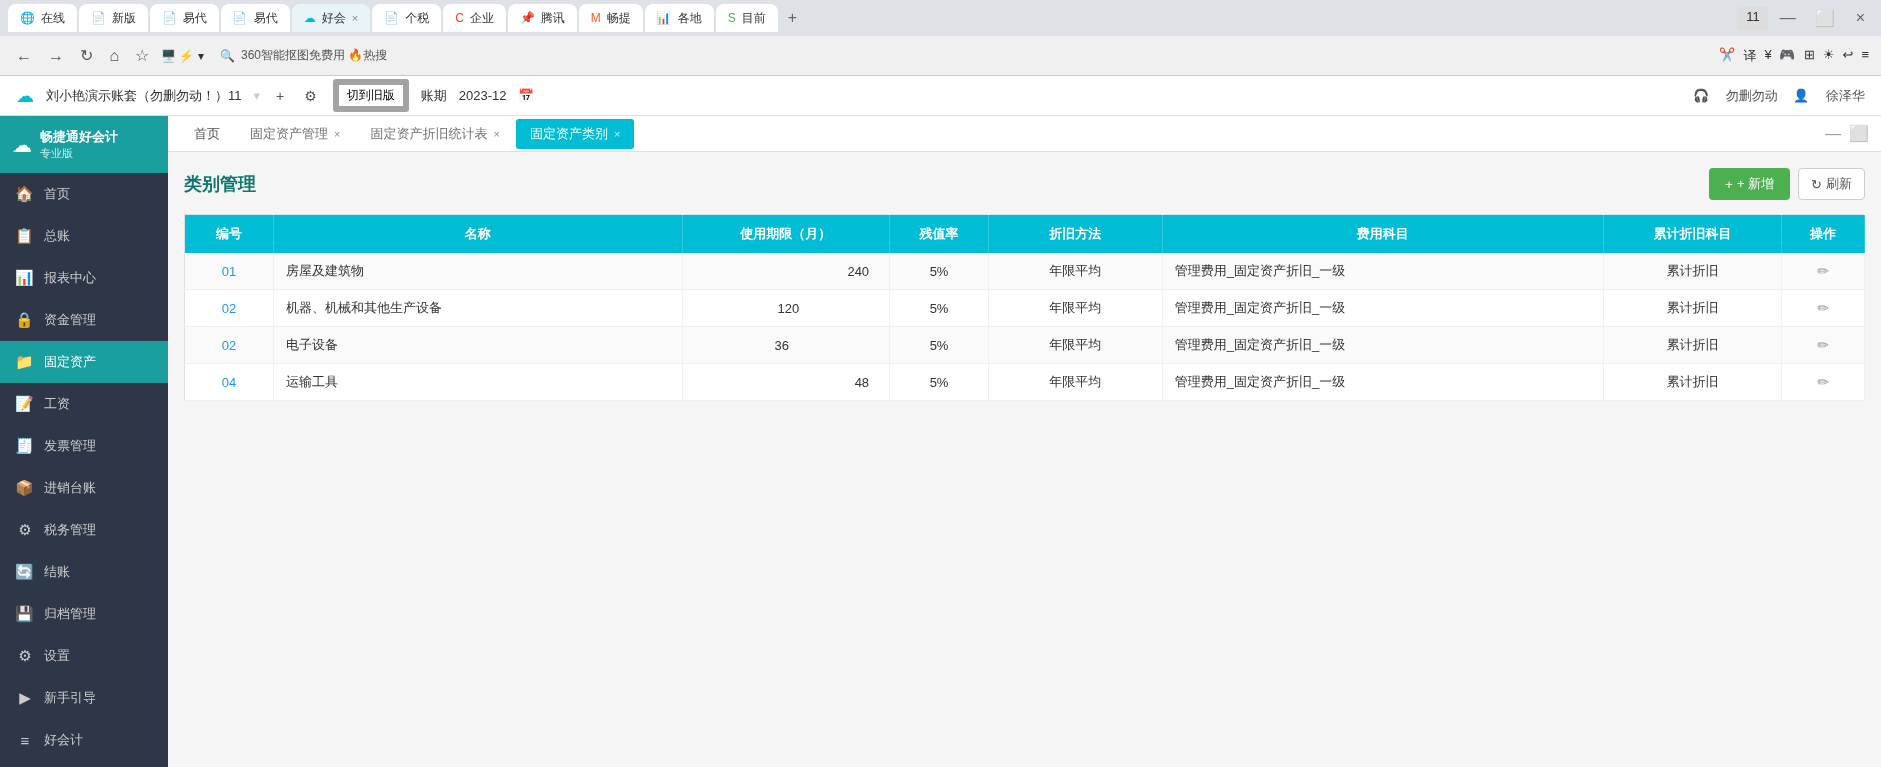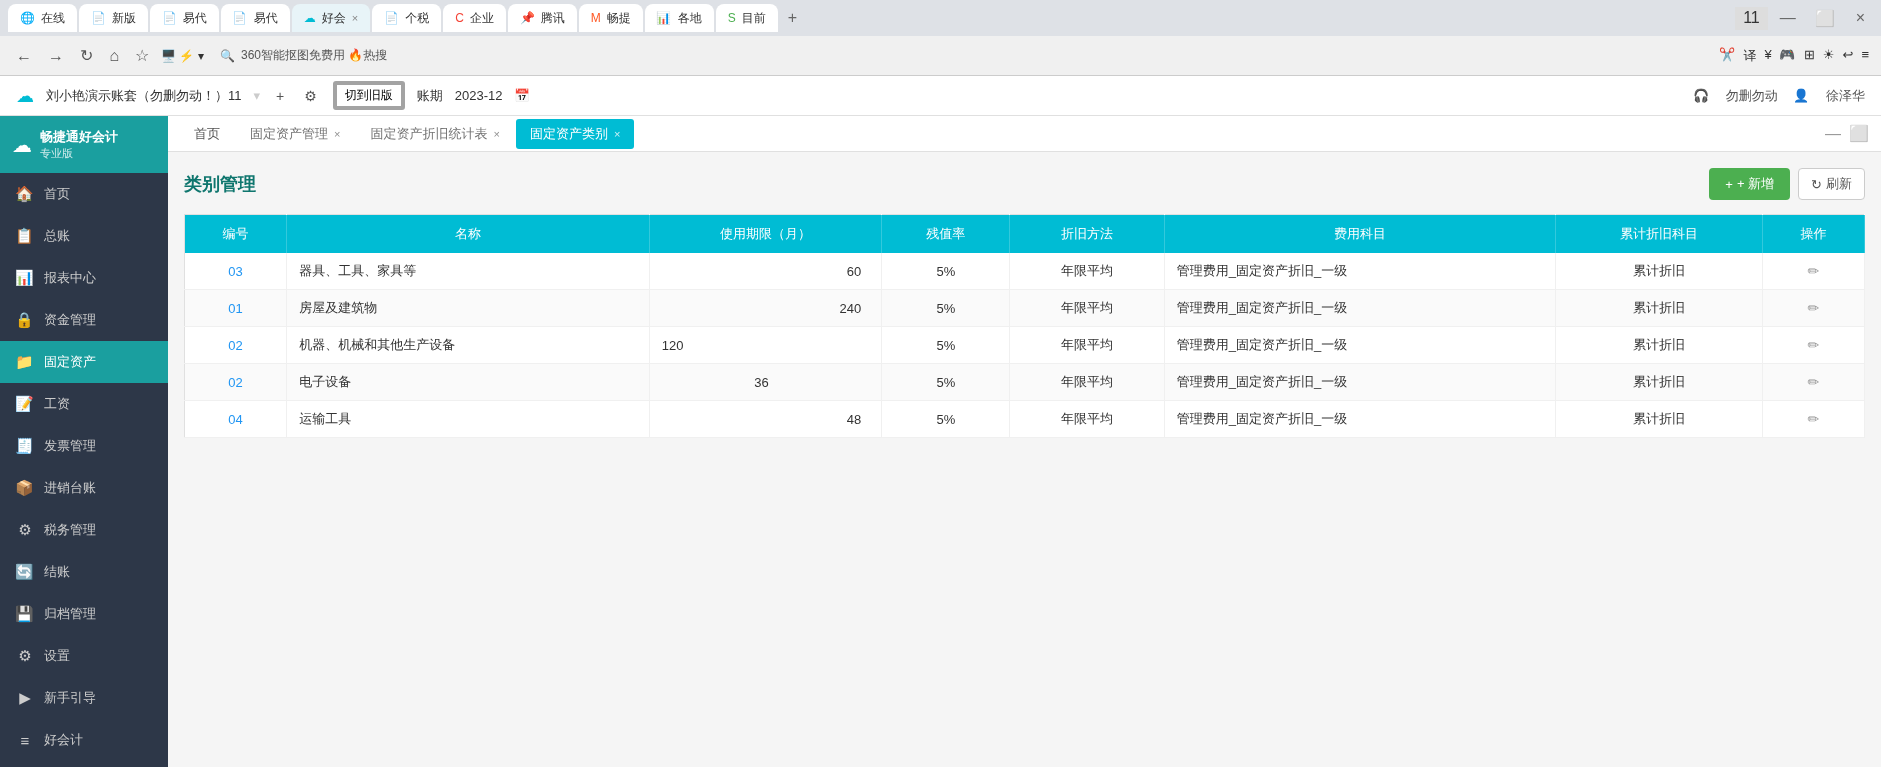--- a/index.html
+++ b/index.html
@@ -14,21 +14,21 @@
     .tab-group { display: flex; align-items: flex-end; gap: 2px; }
 
     
     .address-bar { background: #f0f0f0; height: 40px; display: flex; align-items: center; padding: 0 12px; gap: 8px; border-bottom: 1px solid #ccc; }
     .nav-btn { background: none; border: none; color: #555; cursor: pointer; font-size: 16px; padding: 4px; }
     .address-input { flex: 1; background: #fff; border: 1px solid #ccc; border-radius: 20px; padding: 4px 14px; font-size: 12px; color: #333; max-width: 500px; }
     .search-area { display: flex; align-items: center; gap: 6px; margin-left: 8px; font-size: 12px; color: #555; }
 
     
     .app-header { background: #fff; height: 40px; display: flex; align-items: center; padding: 0 16px; border-bottom: 1px solid #e0e0e0; gap: 12px; }
-    .switch-btn { border: 4px solid #a3a3a3; border-radius: 3px; padding: 2px 8px; font-size: 12px; cursor: pointer; background: #fff; }
+    .switch-btn { border: 6px solid #a3a3a3; border-radius: 3px; padding: 2px 8px; font-size: 12px; cursor: pointer; background: #fff; }
     .header-right { margin-left: auto; display: flex; align-items: center; gap: 16px; font-size: 13px; color: #555; }
 
     
     .app-body { display: flex; height: calc(767px - 36px - 40px - 40px); }
 
     
     .sidebar { width: 168px; background: #2d3748; display: flex; flex-direction: column; overflow-y: auto; }
     .sidebar-logo { background: #1a9f9f; padding: 12px; display: flex; align-items: center; gap: 8px; }
     .sidebar-item { display: flex; align-items: center; gap: 10px; padding: 12px 16px; color: #ccc; cursor: pointer; font-size: 13px; transition: background 0.2s; }
     .sidebar-item.active { background: #1a9f9f; color: #fff; }
@@ -50,21 +50,21 @@
     
     .page-title-row { display: flex; align-items: center; justify-content: space-between; margin-bottom: 14px; }
     .page-title { font-size: 18px; font-weight: bold; color: #0f766e; }
     .action-btns { display: flex; gap: 8px; }
     .btn-add { background: #4caf50; color: #fff; border: none; border-radius: 4px; padding: 6px 16px; font-size: 13px; cursor: pointer; display: flex; align-items: center; gap: 4px; }
     .btn-refresh { background: #fff; color: #555; border: 1px solid #ccc; border-radius: 4px; padding: 6px 12px; font-size: 13px; cursor: pointer; display: flex; align-items: center; gap: 4px; }
 
     
     .data-table { width: 100%; border-collapse: collapse; background: #fff; border: 1px solid #e0e0e0; }
     .data-table thead tr { background: #00bcd4; color: #fff; }
-    .data-table thead th { padding: 10px 12px; text-align: center; font-size: 13px; font-weight: normal; border-right: 1px solid rgba(255,255,255,0.2); }
+    .data-table thead th { padding: 10px 0; text-align: center; font-size: 13px; font-weight: bold; border-right: 1px solid rgba(255,255,255,0.2); }
     .data-table tbody tr { border-bottom: 1px solid #f0f0f0; }
     .data-table tbody td { padding: 9px 12px; text-align: center; font-size: 13px; border-right: 1px solid #f0f0f0; }
     .data-table tbody td.name-col { text-align: left; }
     .data-table tbody td.code-col { color: #2196f3; cursor: pointer; }
     .edit-icon { color: #999; cursor: pointer; font-size: 14px; }
 
     
     .window-controls { margin-left: auto; display: flex; gap: 4px; }
     .window-btn { background: none; border: none; font-size: 16px; color: #666; cursor: pointer; padding: 2px 8px; }
   </style>
@@ -115,21 +115,21 @@
       <span style="color:#4caf50;font-size:12px;">📊</span>
       <span>各地</span>
     </div>
     <div class="browser-tab">
       <span style="color:#4caf50;font-size:12px;">S</span>
       <span>目前</span>
     </div>
   </div>
   <button class="tab-add">+</button>
   <div class="window-controls">
-    <span style="background:#ddd;padding:2px 8px;font-size:16px;cursor:pointer;">11</span>
+    <span style="background:#ddd;padding:2px 8px;font-size:13px;cursor:pointer;">11</span>
     <button class="window-btn">—</button>
     <button class="window-btn">⬜</button>
     <button class="window-btn">×</button>
   </div>
 </div>
 
 <div class="address-bar">
   <button class="nav-btn">←</button>
   <button class="nav-btn">→</button>
   <button class="nav-btn">↻</button>
@@ -286,44 +286,34 @@
             <th>名称</th>
             <th>使用期限（月）</th>
             <th>残值率</th>
             <th>折旧方法</th>
             <th>费用科目</th>
             <th>累计折旧科目</th>
             <th>操作</th>
           </tr>
         </thead>
         <tbody id="table-body">
-        <tr style="background: rgb(255, 255, 255);">
-    <td class="code-col">03</td>
-    <td class="name-col">器具、工具、家具等</td>
-    <td style="text-align:right;padding-right:20px;">60</td>
-    <td>5%</td>
-    <td>年限平均</td>
-    <td style="text-align:left;">管理费用_固定资产折旧_一级</td>
-    <td>累计折旧</td>
-    <td><span class="edit-icon">✏</span></td>
-  </tr>
             <tr style="background: rgb(250, 250, 250);">
     <td class="code-col">01</td>
     <td class="name-col">房屋及建筑物</td>
     <td style="text-align:right;padding-right:20px;">240</td>
     <td>5%</td>
     <td>年限平均</td>
     <td style="text-align:left;">管理费用_固定资产折旧_一级</td>
     <td>累计折旧</td>
     <td><span class="edit-icon">✏</span></td>
   </tr>
             <tr style="background: rgb(255, 255, 255);">
     <td class="code-col">02</td>
     <td class="name-col">机器、机械和其他生产设备</td>
-    <td style="text-align:left;padding-right:7px;">120</td>
+    <td style="text-align:center;padding-right:7px;">120</td>
     <td>5%</td>
     <td>年限平均</td>
     <td style="text-align:left;">管理费用_固定资产折旧_一级</td>
     <td>累计折旧</td>
     <td><span class="edit-icon">✏</span></td>
   </tr>
             <tr style="background: rgb(250, 250, 250);">
     <td class="code-col">02</td>
     <td class="name-col">电子设备</td>
     <td style="text-align:center;padding-right:20px;">36</td>

